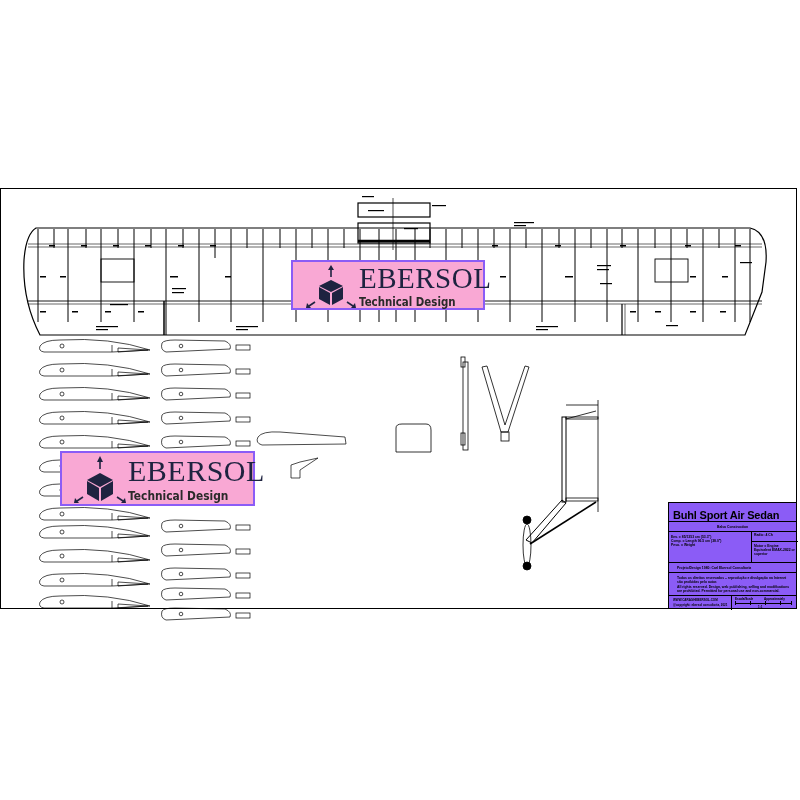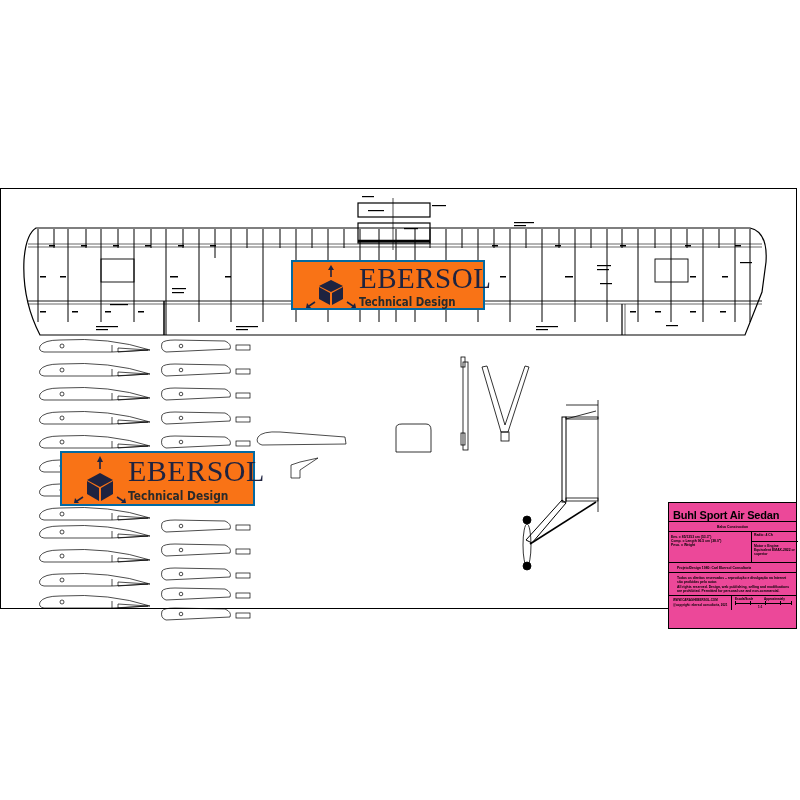--- a/index.html
+++ b/index.html
@@ -1,23 +1,23 @@
 <!DOCTYPE html>
 <html><head>
 <meta charset="utf-8">
 <style>
   html,body{margin:0;padding:0;background:#ffffff;}
   body{width:800px;height:800px;position:relative;overflow:hidden;font-family:"Liberation Sans",sans-serif;}
   .sheet{position:absolute;left:0;top:188px;width:797px;height:421px;border:1.5px solid #000;box-sizing:border-box;background:#fff;}
   svg.draw{position:absolute;left:0;top:0;}
-  .logo{position:absolute;background:#f97316;border:2px solid #0369a1;box-sizing:border-box;}
+  .logo{position:absolute;background:#f9a8d4;border:2px solid #8b5cf6;box-sizing:border-box;}
   .logo .brand{position:absolute;font-family:"Liberation Serif",serif;color:#1e2340;letter-spacing:0.5px;}
   .logo .sub{position:absolute;font-family:"DejaVu Sans",sans-serif;color:#2a2a2a;font-weight:bold;transform:scaleX(0.82);transform-origin:left top;white-space:nowrap;}
   .logo svg{position:absolute;}
-  .tb{position:absolute;left:668px;top:502px;width:129px;height:127px;border:1.5px solid #000;box-sizing:border-box;background:#ec4899;font-family:"Liberation Sans",sans-serif;color:#000;}
+  .tb{position:absolute;left:668px;top:502px;width:129px;height:107px;border:1.5px solid #000;box-sizing:border-box;background:#8b5cf6;font-family:"Liberation Sans",sans-serif;color:#000;}
   .tb .row{position:absolute;left:0;right:0;border-bottom:1px solid #000;box-sizing:border-box;}
   .tb .title{font-weight:bold;font-size:11px;padding:6px 0 0 4px;letter-spacing:-0.2px;}
   .tb .tiny{font-size:3.4px;line-height:4.2px;font-weight:bold;}
   .tb .cell{position:absolute;box-sizing:border-box;padding:1px 2px;}
 </style>
 </head>
 <body>
 
 <div class="sheet"></div>
 

